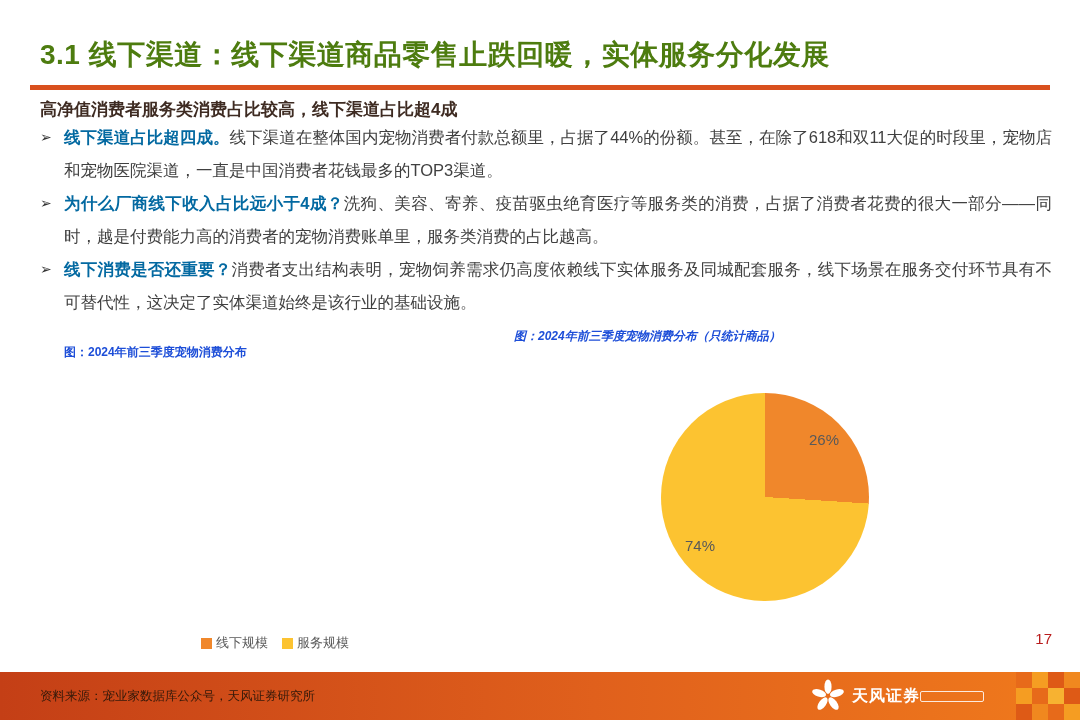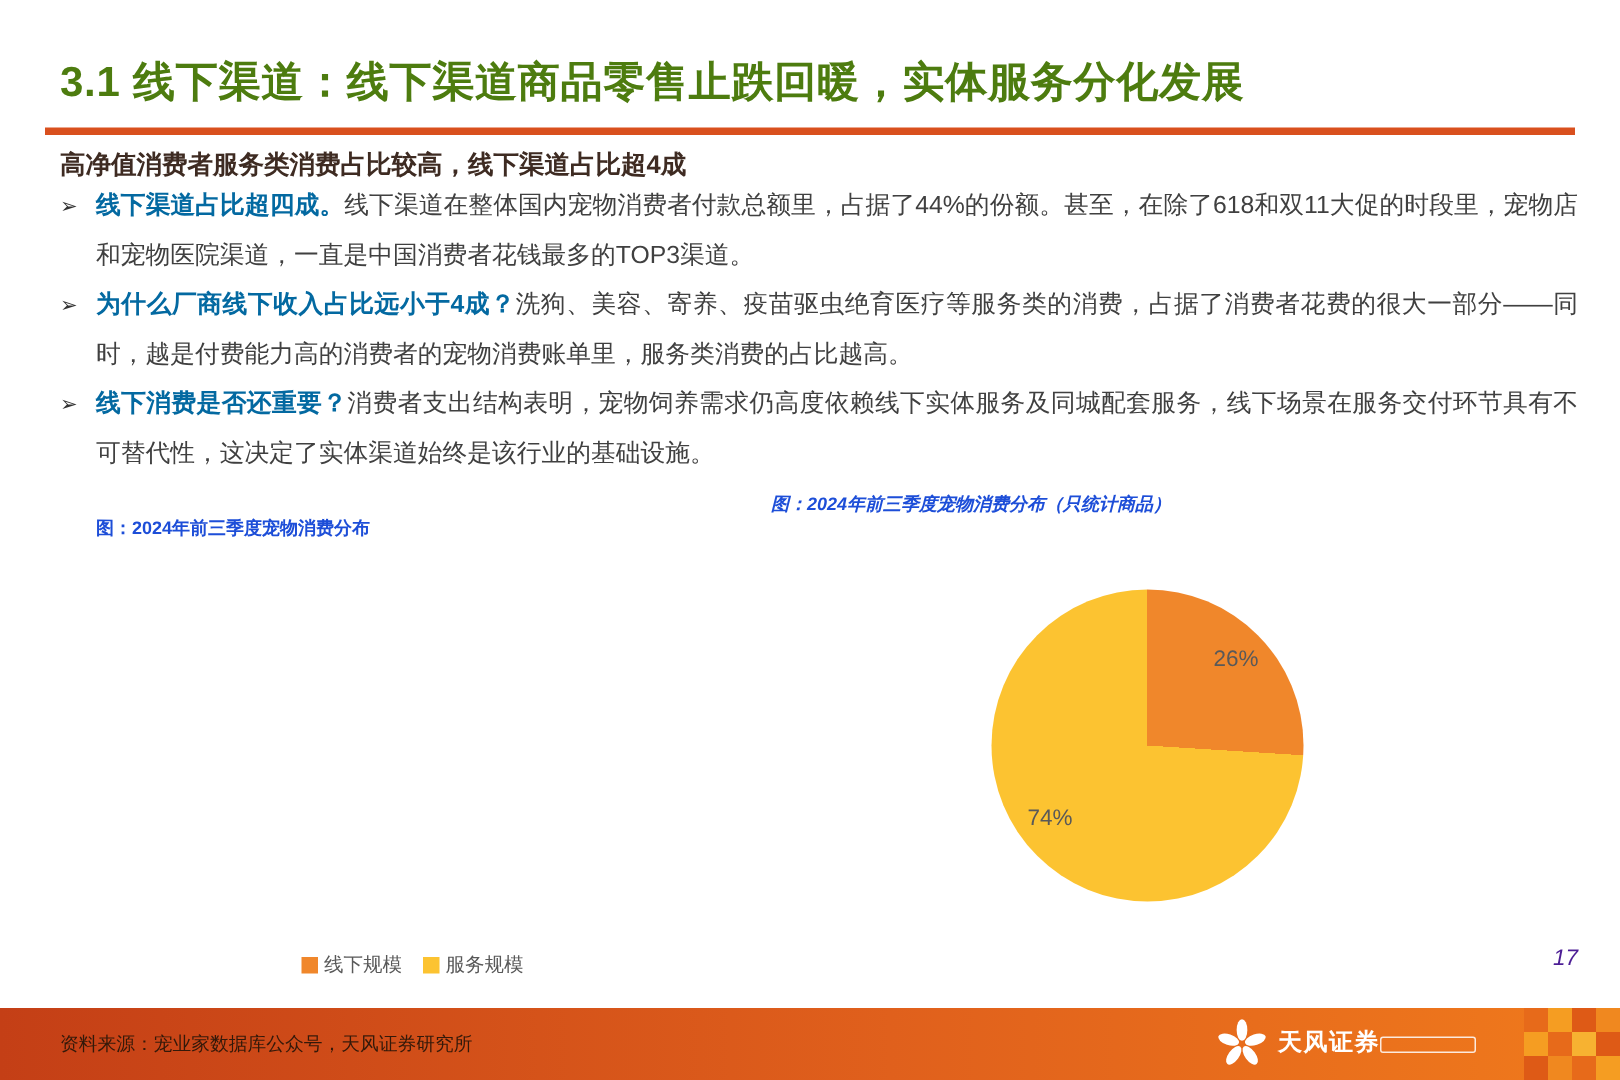--- a/index.html
+++ b/index.html
@@ -31,21 +31,21 @@
   .pie1 .lbl1{left:8px;top:108px;}
   .pie2 .lbl0{left:148px;top:38px;}
   .pie2 .lbl1{left:24px;top:144px;}
 
   .legend{position:absolute;display:flex;justify-content:center;gap:14px;}
   .legend.l1{left:173px;top:634px;width:204px;align-items:center;}
   .legend.l2{left:661px;top:634px;width:208px;}
   .legend-item{display:flex;align-items:center;gap:4px;font-size:13px;color:#595959;}
   .legend-swatch{width:11px;height:11px;display:inline-block;}
 
-  .page-number{position:absolute;right:28px;top:630px;font-size:15px;color:#4c1d95;font-style:italic;}
+  .page-number{position:absolute;right:28px;top:630px;font-size:15px;color:#b91c1c;}
 
   .footer{position:absolute;left:0;bottom:0;width:1080px;height:48px;
           background:linear-gradient(90deg,#C43F16 0%,#E0601C 55%,#F07A1C 100%);}
   .source{position:absolute;left:40px;top:0;height:60px;line-height:48px;
           font-size:12.5px;color:#33190A;}
   .brand{position:absolute;right:96px;top:50%;transform:translateY(-50%);
          display:flex;align-items:center;gap:7px;}
   .brand-text{display:flex;}
   .brand-name{font-size:16px;font-weight:bold;color:#ffffff;letter-spacing:1px;line-height:1;}
   .brand-box{width:62px;height:9px;border:1px solid rgba(255,255,255,.85);border-radius:2px;margin-top:3px;}

